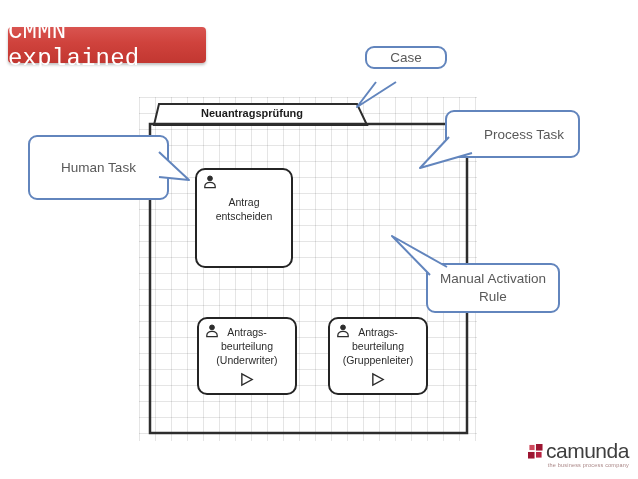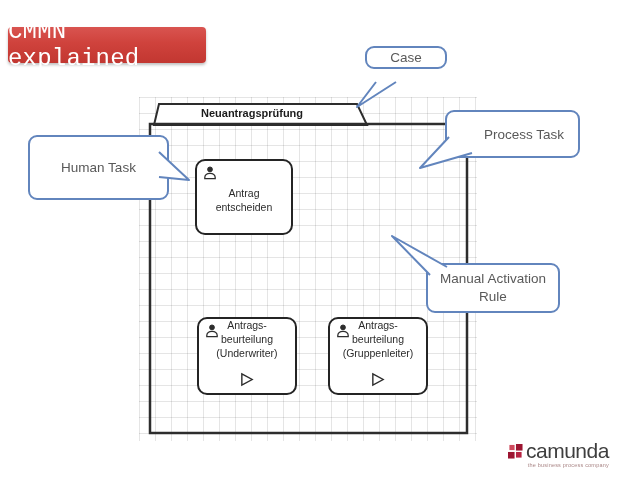--- a/index.html
+++ b/index.html
@@ -31,40 +31,40 @@
   
   .task{
     position:absolute;background:#ffffff;border:2px solid #242424;border-radius:10px;
     z-index:10;box-sizing:border-box;
   }
   .task .t-icon{position:absolute;left:6px;top:5px;}
   .task .t-text{
     text-align:center;font-size:10.5px;line-height:1.32;color:#2b2b2b;display:block;
   }
   .task .t-play{position:absolute;left:50%;bottom:2px;transform:translateX(-50%);}
-  #task-1{left:195px;top:159px;width:98px;height:76px;}
+  #task-1{left:195px;top:168px;width:98px;height:100px;}
   #task-2{left:328px;top:168px;width:97px;height:80px;}
   #task-3{left:197px;top:317px;width:100px;height:78px;}
   #task-4{left:328px;top:317px;width:100px;height:78px;}
   #task-1 .t-text,#task-2 .t-text{padding-top:26px;}
-  #task-3 .t-text,#task-4 .t-text{}
+  #task-3 .t-text,#task-4 .t-text{padding-top:7px;}
   
   .callout{
     position:absolute;background:#ffffff;border:2px solid #6285bd;border-radius:9px;
     display:flex;align-items:center;justify-content:center;z-index:30;
     color:#595959;font-size:13.5px;text-align:center;box-sizing:border-box;
   }
   #callout-case{left:365px;top:46px;width:82px;height:23px;}
   #callout-process{left:445px;top:110px;width:135px;height:48px;padding-left:23px;}
   #callout-human{left:22px;top:135px;width:141px;height:65px;margin-left:6px;}
   #callout-manual{left:426px;top:263px;width:134px;height:50px;line-height:1.35;}
   #callout-manual span{display:block;width:112px;}
   #tails{z-index:31;}
   
-  #logo{position:absolute;left:508px;top:440px;z-index:40;width:100px;}
+  #logo{position:absolute;left:528px;top:440px;z-index:40;width:100px;}
   #logo .row{display:flex;align-items:flex-start;}
   #logo .mark{margin-top:4px;margin-right:3px;}
   #logo .word{font-size:21px;color:#3e3e3e;letter-spacing:-0.5px;line-height:1.05;}
   #logo .tagline{font-size:5.5px;color:#a98585;text-align:right;margin-top:0;letter-spacing:0.2px;}
 </style>
 </head>
 <body>
 
 <div id="slide">
 

